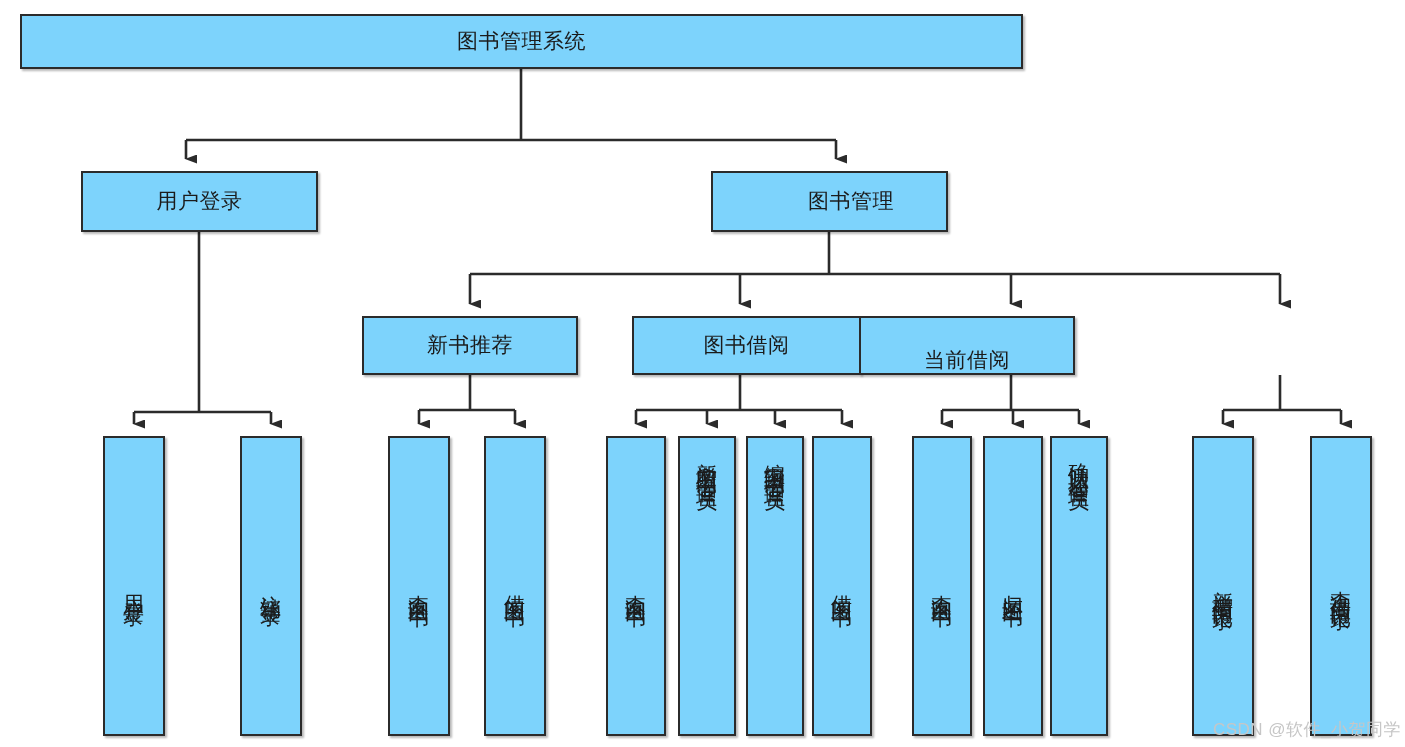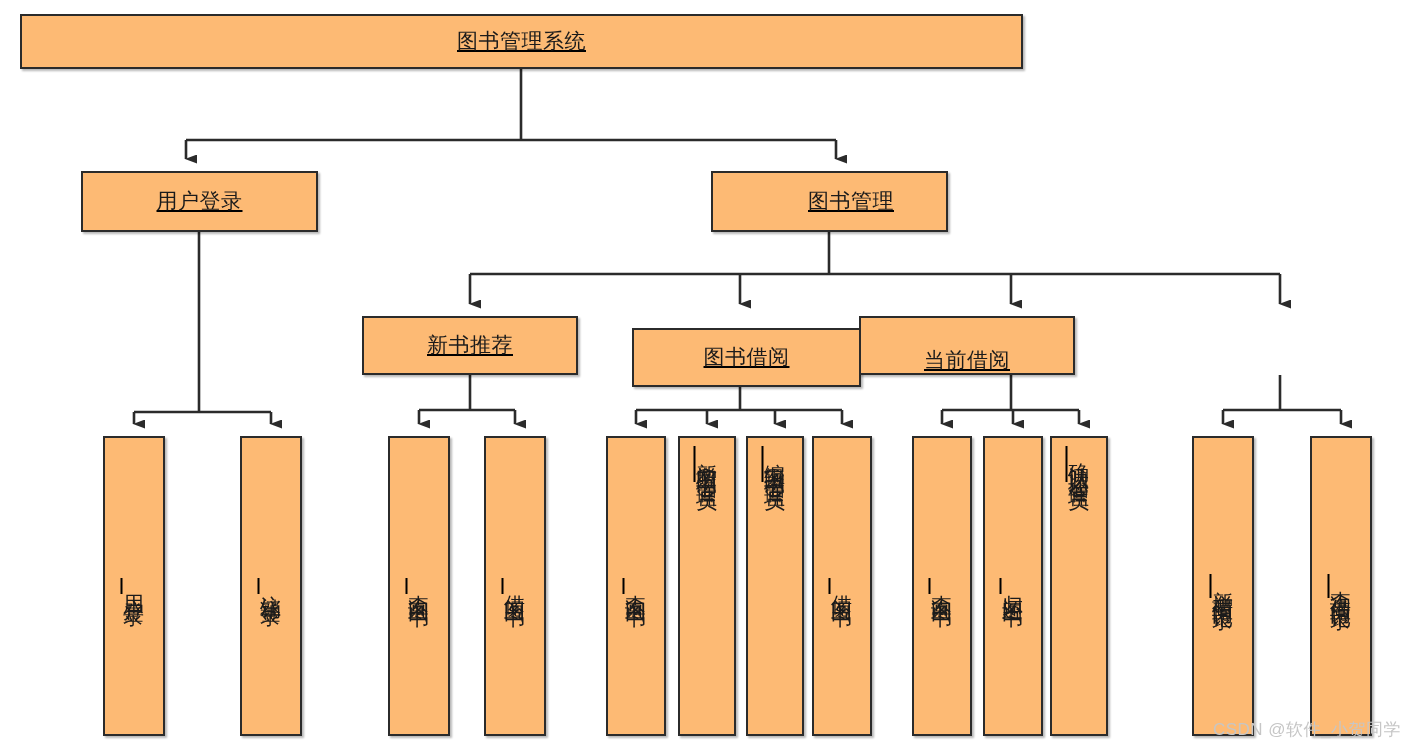--- a/index.html
+++ b/index.html
@@ -17,28 +17,27 @@
   #diagram-root {
     position: absolute;
     left: 0;
     top: 0;
     width: 1405px;
     height: 747px;
   }
   .node-box {
     position: absolute;
     box-sizing: border-box;
-    background: #fdba74;
+    background: #7dd3fc;
     border: 2.5px solid #2b2b2b;
     box-shadow: 2px 2px 2px rgba(0,0,0,0.28);
     display: flex;
     align-items: center;
     justify-content: center;
     overflow: hidden;
-    text-decoration: underline;
   }
   .node-label {
     color: #1b1b1b;
     font-size: 21px;
     line-height: 1.18;
     letter-spacing: 0.5px;
     white-space: nowrap;
     text-align: center;
     user-select: none;
   }
@@ -140,21 +139,21 @@
   <div class="node-box" style="left:81px; top:171px; width:237px; height:61px;">
     <span class="node-label">用户登录</span>
   </div>
   <div class="node-box" style="left:711px; top:171px; width:237px; height:61px;padding-left:43px;">
     <span class="node-label">图书管理</span>
   </div>
 
   <div class="node-box" style="left:362px; top:316px; width:216px; height:59px;">
     <span class="node-label">新书推荐</span>
   </div>
-  <div class="node-box" style="left:632px; top:328px; width:229px; height:59px;">
+  <div class="node-box" style="left:632px; top:316px; width:229px; height:59px;">
     <span class="node-label">图书借阅</span>
   </div>
   <div class="node-box" style="left:859px; top:316px; width:216px; height:59px;align-items:flex-end;">
     <span class="node-label">当前借阅</span>
   </div>
 
   <div class="node-box vertical centered" style="left:103px; top:436px; width:62px; height:300px;">
     <span class="node-label">用户登录</span>
   </div>
   <div class="node-box vertical centered" style="left:240px; top:436px; width:62px; height:300px;">

